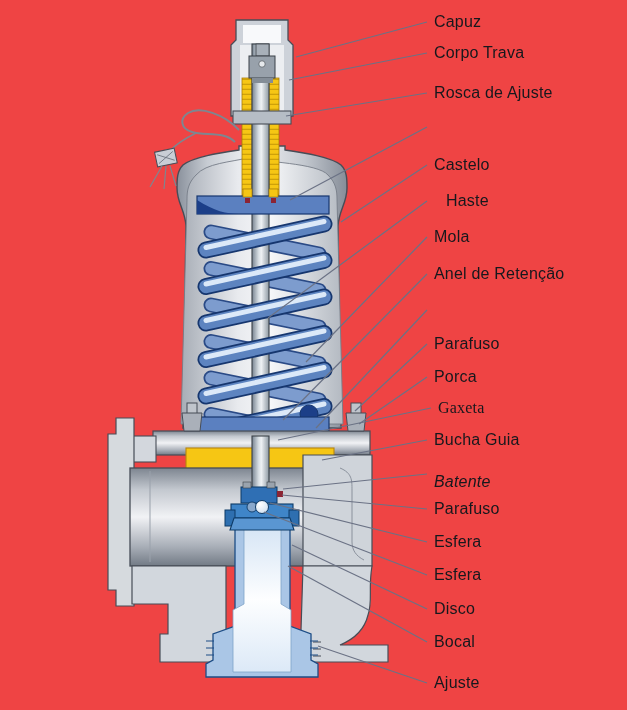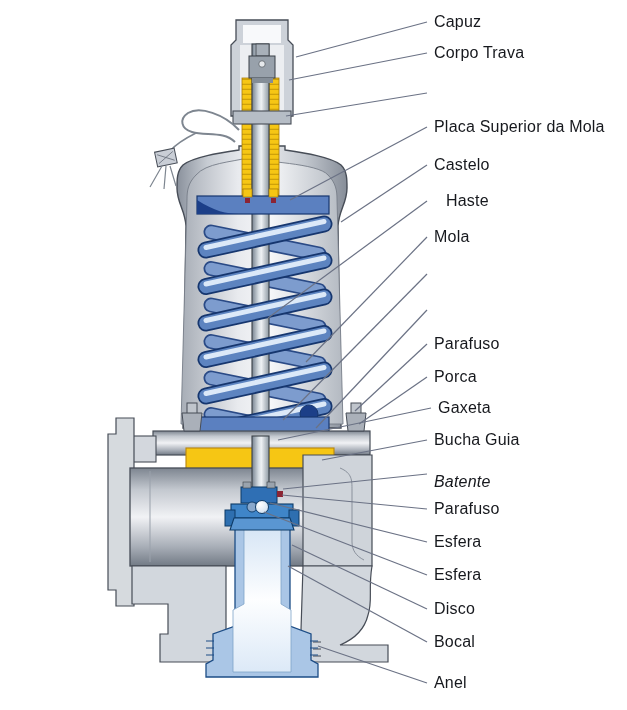--- a/index.html
+++ b/index.html
@@ -1,16 +1,16 @@
 <!DOCTYPE html>
 <html><head>
 <meta charset="utf-8">
 <style>
   html,body{margin:0;padding:0;background:#dee1ef;}
-  #stage{position:relative;width:627px;height:710px;background:#ffffff;overflow:hidden;
+  #stage{position:relative;width:627px;height:710px;background:#ef4444;overflow:hidden;
          font-family:"Liberation Sans", sans-serif;}
   #valve-svg{position:absolute;left:0;top:0;}
   #label-layer{position:absolute;left:0;top:0;width:100%;height:100%;pointer-events:none;}
   .part-label{position:absolute;font-size:16px;line-height:19px;color:#16181d;
               letter-spacing:.2px;white-space:nowrap;}
   #leader-lines line{stroke:#6b7285;stroke-width:1.2;fill:none;}
 </style>
 </head>
 <body>
 
@@ -223,29 +223,30 @@
         <line x1="427" y1="542" x2="270" y2="503"></line>
         <line x1="427" y1="575" x2="264" y2="512"></line>
         <line x1="427" y1="609" x2="292" y2="545"></line>
         <line x1="427" y1="642" x2="288" y2="566"></line>
         <line x1="427" y1="683" x2="318" y2="646"></line>
       </g>
 </svg>
 <div id="label-layer">
       <div class="part-label" style="left: 434px; top: 12px;">Capuz</div>
       <div class="part-label" style="left: 434px; top: 43px;">Corpo Trava</div>
-      <div class="part-label" style="left: 434px; top: 117px;">Placa Superior da Mola</div>
+      <div class="part-label" style="left: 434px; top: 83px;">Rosca de Ajuste</div>
       <div class="part-label" style="left: 434px; top: 155px;">Castelo</div>
       <div class="part-label" style="left: 434px; top: 191px; margin-left: 12px;">Haste</div>
       <div class="part-label" style="left: 434px; top: 227px;">Mola</div>
+      <div class="part-label" style="left: 434px; top: 264px;">Anel de Retenção</div>
       <div class="part-label" style="left: 434px; top: 334px;">Parafuso</div>
       <div class="part-label" style="left: 434px; top: 367px;">Porca</div>
-      <div class="part-label" style="left: 438px; top: 398px;">Gaxeta</div>
+      <div class="part-label" style="left: 438px; top: 398px; font-family: Liberation Serif, serif;">Gaxeta</div>
       <div class="part-label" style="left: 434px; top: 430px;">Bucha Guia</div>
       <div class="part-label" style="left: 434px; top: 472px; font-style: italic;">Batente</div>
       <div class="part-label" style="left: 434px; top: 499px;">Parafuso</div>
       <div class="part-label" style="left: 434px; top: 532px;">Esfera</div>
       <div class="part-label" style="left: 434px; top: 565px;">Esfera</div>
       <div class="part-label" style="left: 434px; top: 599px;">Disco</div>
       <div class="part-label" style="left: 434px; top: 632px;">Bocal</div>
-      <div class="part-label" style="left: 434px; top: 673px;">Anel</div>
+      <div class="part-label" style="left: 434px; top: 673px;">Ajuste</div>
     </div>
 </div>
 
 </body></html>

